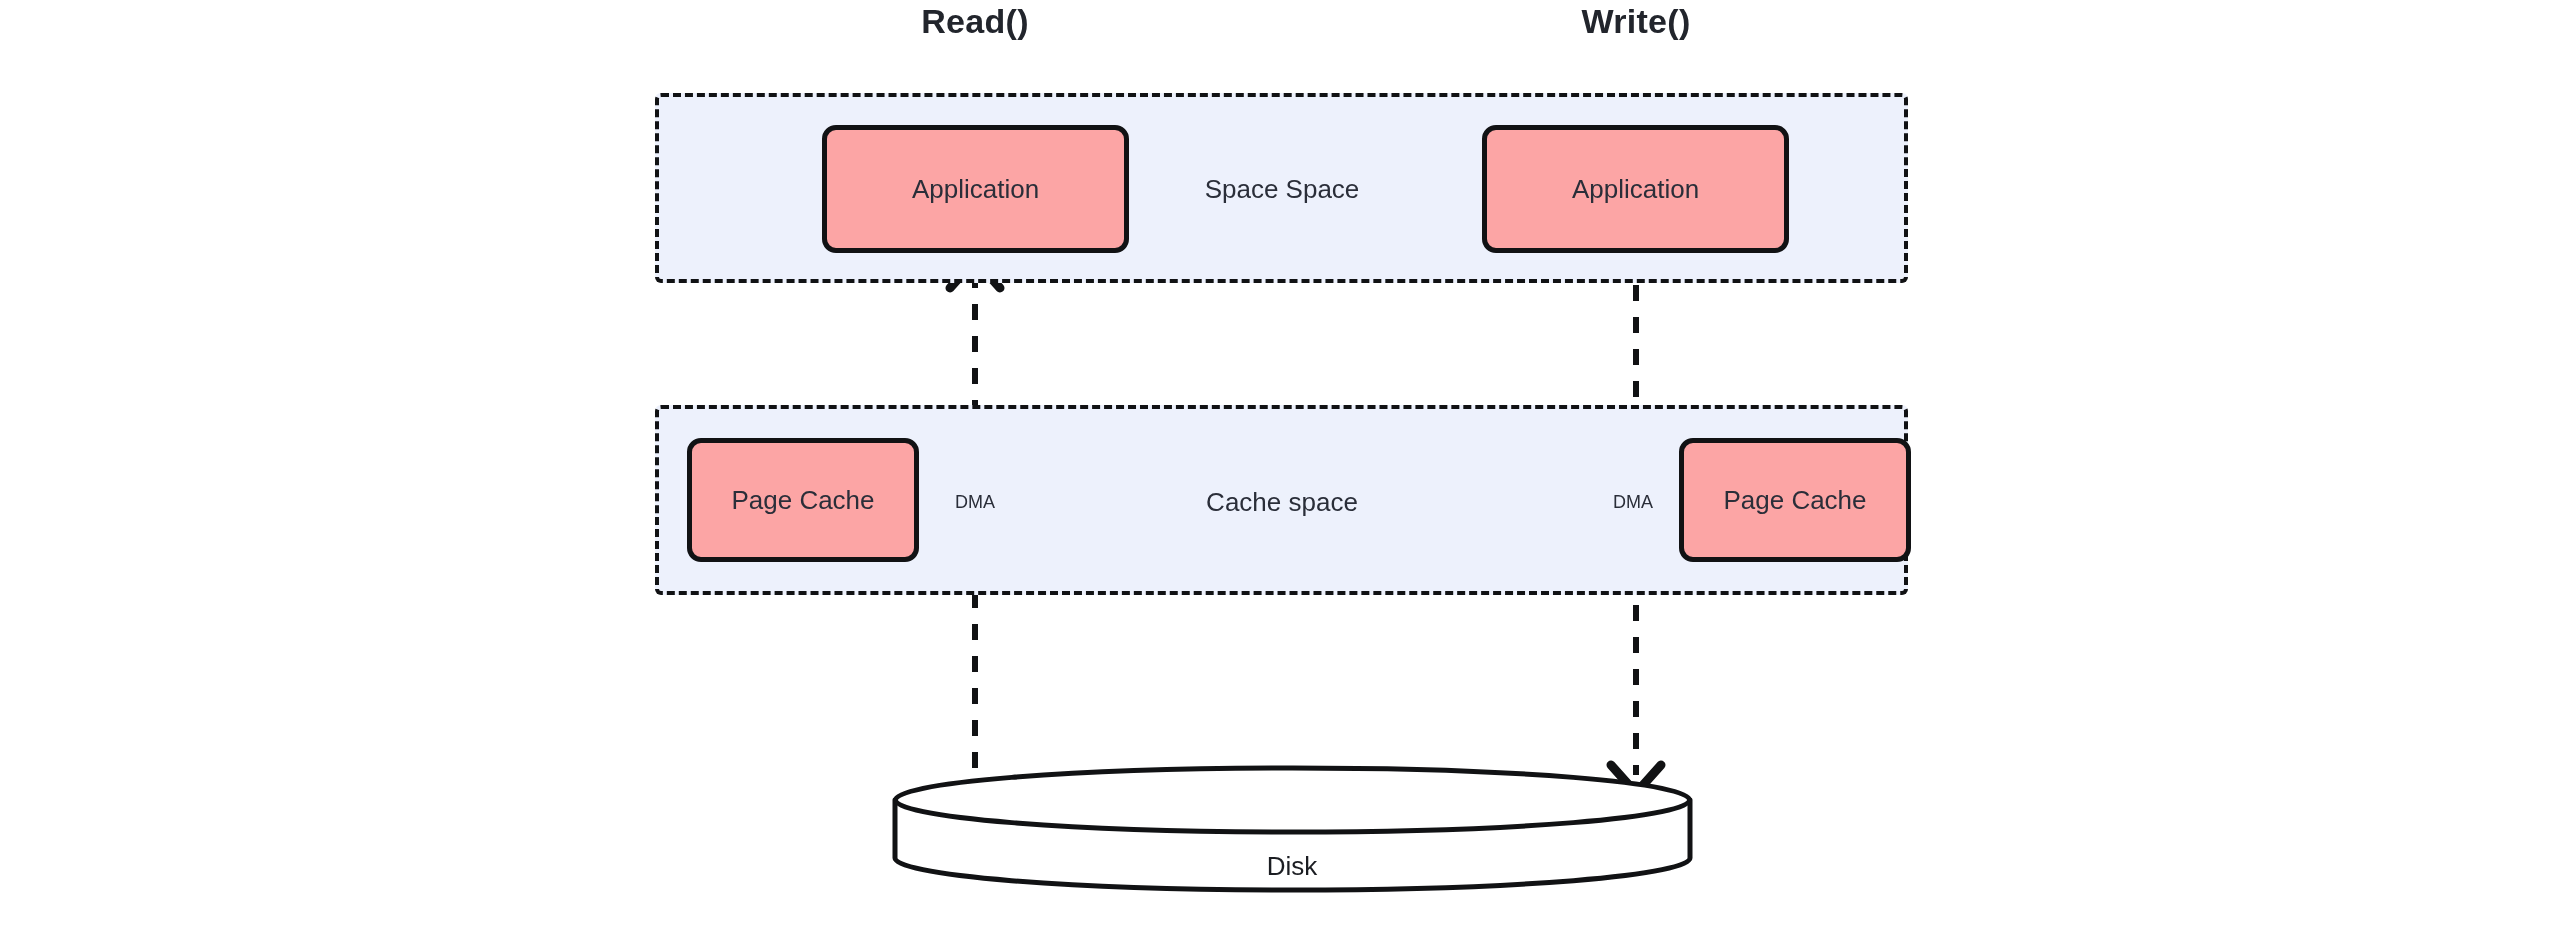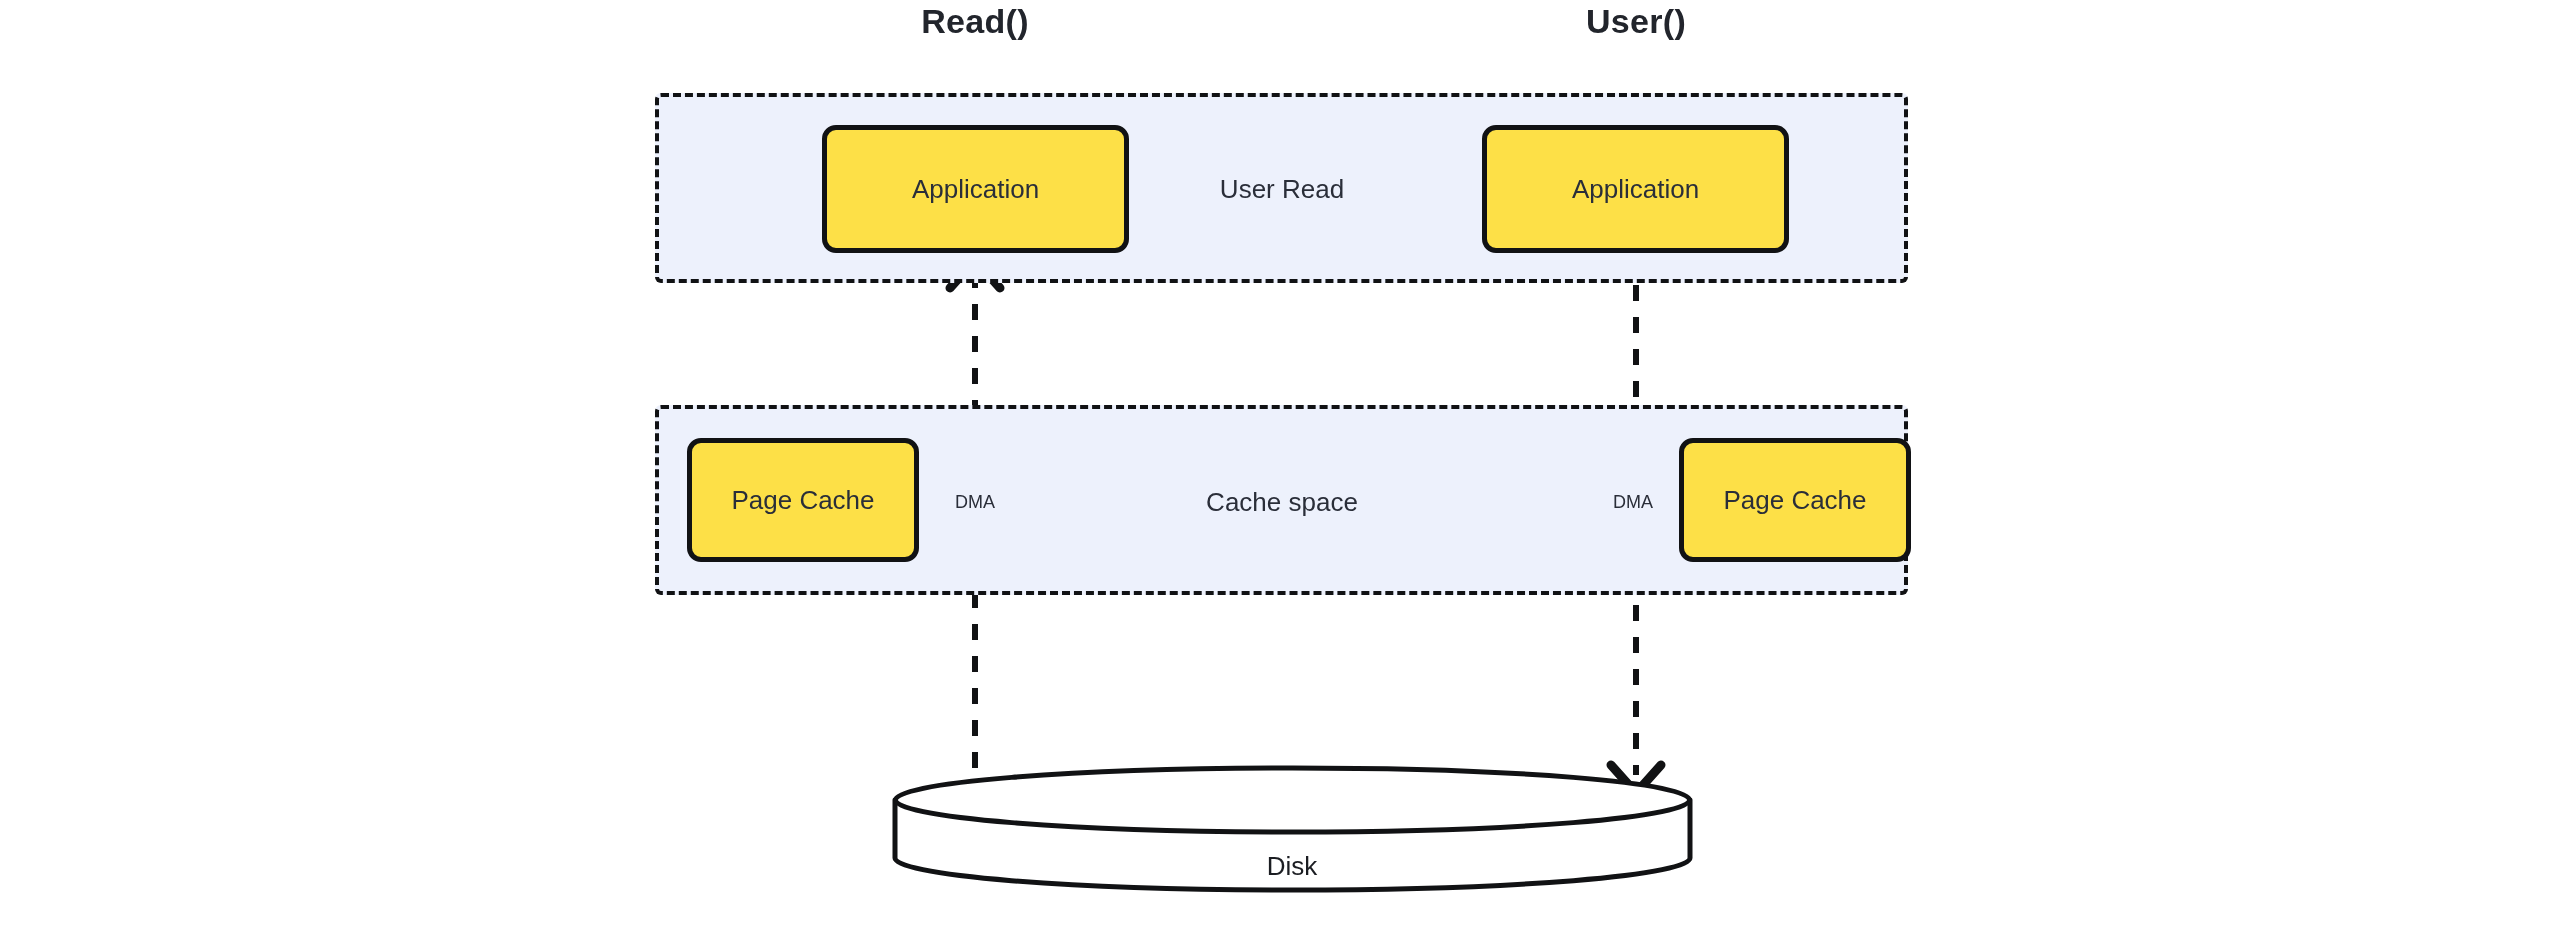--- a/index.html
+++ b/index.html
@@ -55,21 +55,21 @@
     font-size: 26px;
     color: #2a2e39;
     white-space: nowrap;
     transform: translate(-50%, -50%);
   }
 
   
   .node-box {
     position: absolute;
     box-sizing: border-box;
-    background: #fde047;
+    background: #fca5a5;
     border: 5px solid #111214;
     border-radius: 14px;
     display: flex;
     align-items: center;
     justify-content: center;
   }
   .node-box-label {
     font-size: 26px;
     color: #2a2e39;
     white-space: nowrap;
@@ -128,24 +128,24 @@
                L 895 858
                A 397 32 0 0 0 1690 858
                L 1690 800 Z" fill="#ffffff" stroke="#111214" stroke-width="5" stroke-linejoin="round"></path>
 
       <ellipse cx="1292.5" cy="800" rx="397" ry="32" fill="#ffffff" stroke="#111214" stroke-width="5"></ellipse>
     </g>
   </svg>
 
   <div class="op-title" style="left:975px; top:2px;">Read()</div>
 
-  <div class="op-title" style="left:1636px; top:2px;">User()</div>
+  <div class="op-title" style="left:1636px; top:2px;">Write()</div>
 
   <div class="space-band" style="left:655px; top:93px; width:1253px; height:190px;"></div>
-  <div class="space-label" style="left:1282px; top:189px;">User Read</div>
+  <div class="space-label" style="left:1282px; top:189px;">Space Space</div>
 
   <div class="space-band" style="left:655px; top:405px; width:1253px; height:190px;"></div>
   <div class="space-label" style="left:1282px; top:502px;">Cache space</div>
 
   <div class="node-box" style="left:822px; top:125px; width:307px; height:128px;">
     <span class="node-box-label">Application</span>
   </div>
 
   <div class="node-box" style="left:1482px; top:125px; width:307px; height:128px;">
     <span class="node-box-label">Application</span>

